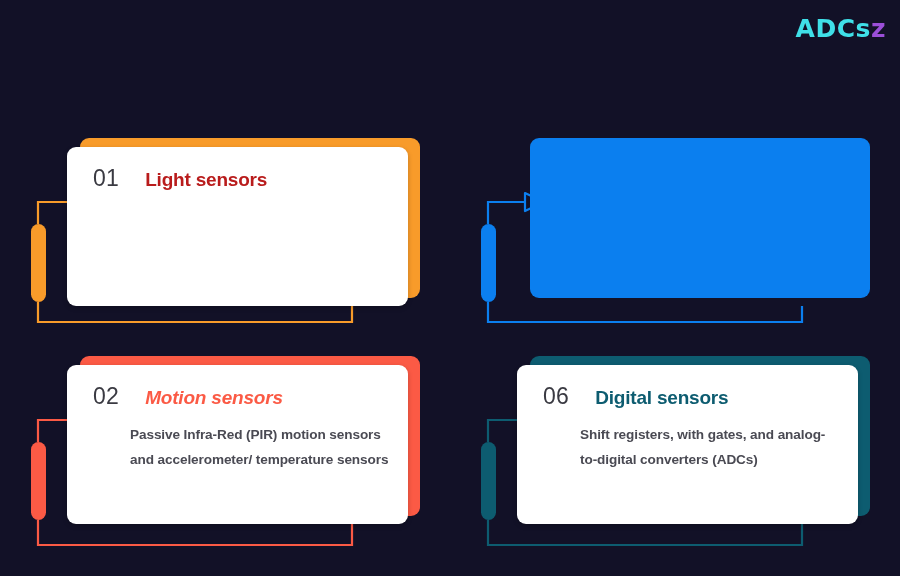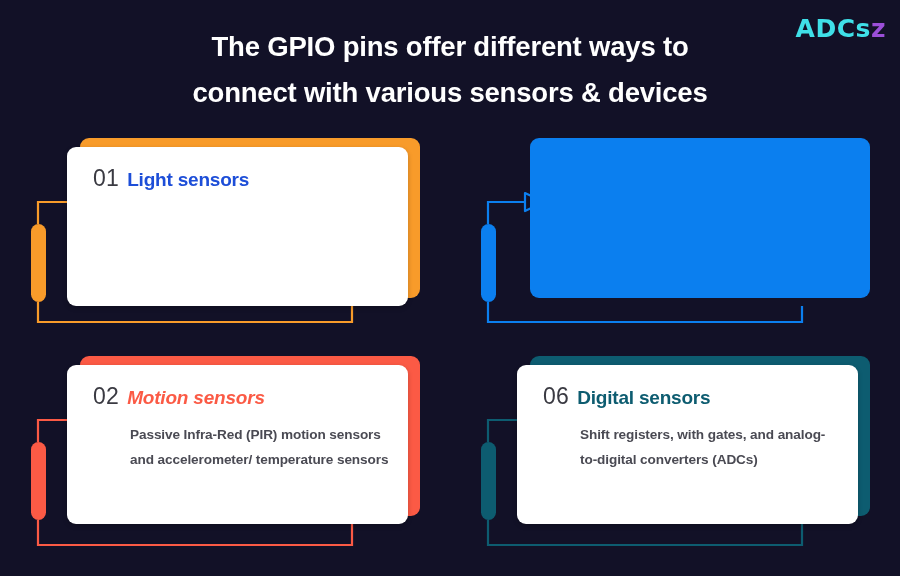--- a/index.html
+++ b/index.html
@@ -60,21 +60,21 @@
     position:absolute; left:47px; top:15px;
     width:341px; height:159px;
     background:#ffffff;
     border-radius:9px;
     box-shadow:0 2px 5px rgba(0,0,0,0.22);
   }
   .card-inner {
     position:absolute; left:26px; top:18px; right:18px;
   }
   .card-head {
-    display:flex; align-items:baseline; gap:8px;
+    display:flex; align-items:baseline; gap:26px;
     height:30px;
   }
   .card-num {
     font-size:23px;
     font-weight:normal;
     color:#3a3a42;
     letter-spacing:0.3px;
   }
   .card-title {
     font-size:19px;
@@ -93,36 +93,32 @@
 
   
   .connector {
     position:absolute; left:0; top:0;
     width:400px; height:218px;
     pointer-events:none;
   }
 
   
   .acc-orange .backing { background:#F89B2A; }
-  .acc-orange .card-title { color:#1d4ed8; }
+  .acc-orange .card-title { color:#b91c1c; }
   .acc-red    .backing { background:#FB5A45; }
   .acc-red    .card-title { color:#FB5A45;font-style:italic; }
   .acc-blue   .backing { background:#0B7FEF; }
   .acc-blue   .card-title { color:#0B7FEF; }
   .acc-teal   .backing { background:#0D5C70; }
   .acc-teal   .card-title { color:#0D5C70; }
 </style>
 </head>
 <body>
 
 <div id="header">
-  <div id="page-title">
-    <span class="line">The GPIO pins offer different ways to</span>
-    <span class="line">connect with various sensors &amp; devices</span>
-  </div>
 
   <div id="logo">
     <span class="logo-text"><span class="lg-cyan">ADCs</span><span class="lg-purple">z</span></span>
   </div>
 </div>
 
 <div class="card-group cg-1 acc-orange">
   <svg class="connector" viewBox="0 0 400 218">
 
     <path d="M18,92 L18,70 L56,70" fill="none" stroke="#F89B2A" stroke-width="2.2"></path>

